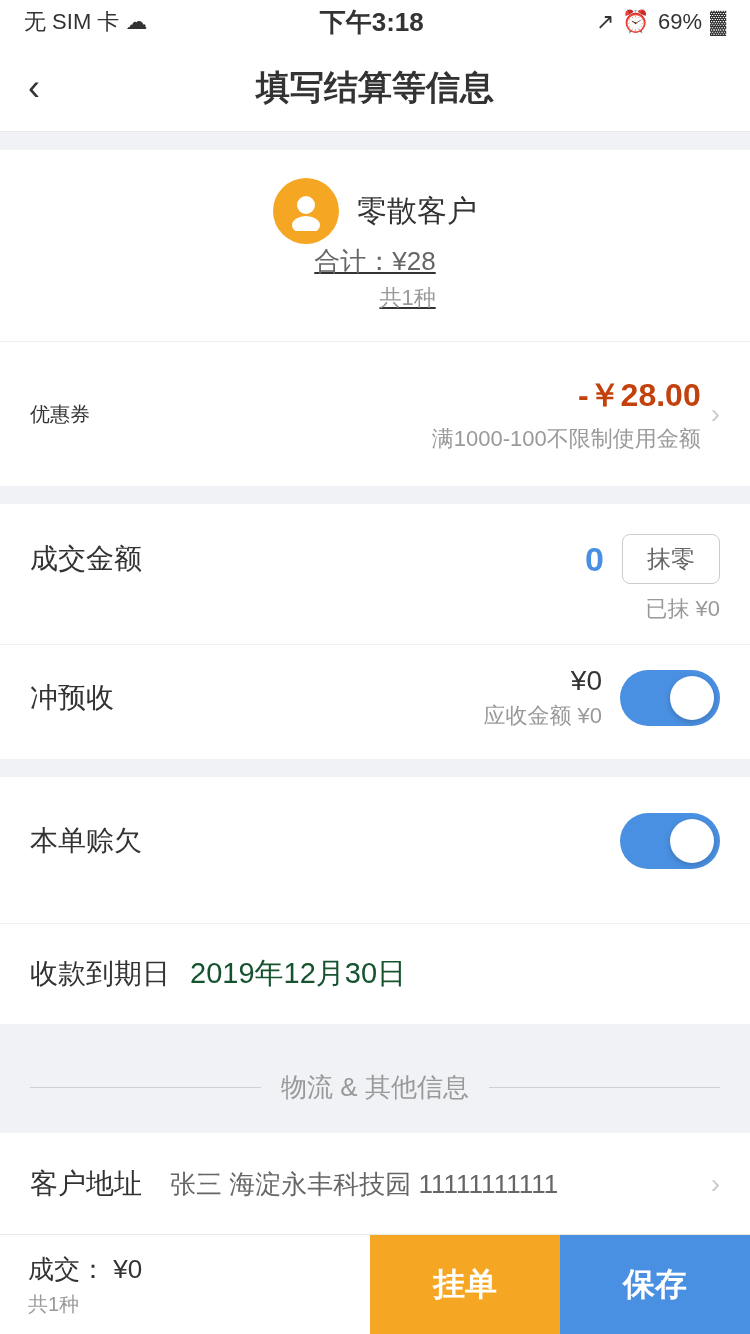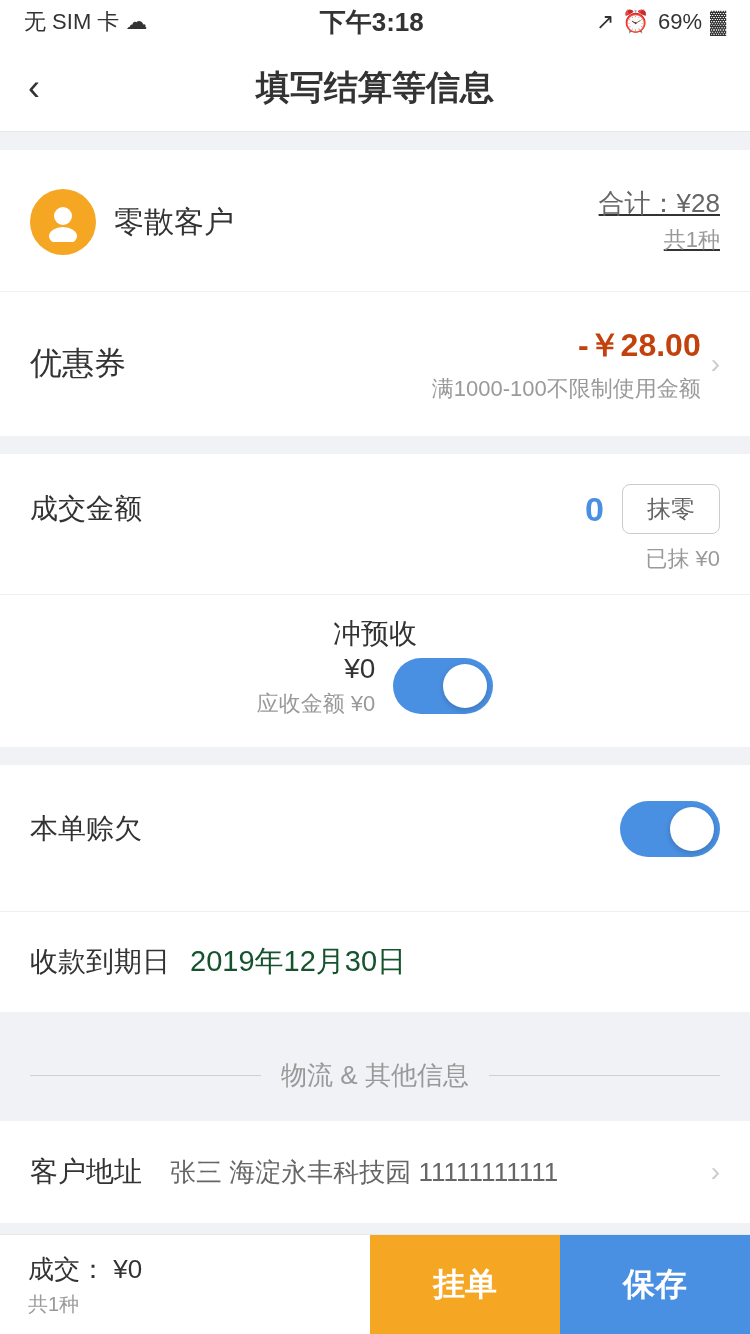--- a/index.html
+++ b/index.html
@@ -56,24 +56,25 @@
 
     
     .section {
       background: #fff;
       margin-bottom: 18px;
     }
 
     
     .customer-row {
       display: flex;
-      align-items: flex-end;
-      justify-content: space-between;
-      padding: 36px 30px;
-      background: #fff;
+      align-items: center;
+      justify-content: space-between;
+      padding: 28px 30px;
+      background: #fff;
+      flex-direction: column;
     }
     .customer-left { display: flex; align-items: center; gap: 18px; }
     .customer-avatar {
       width: 66px;
       height: 66px;
       border-radius: 50%;
       background: #f5a623;
       display: flex;
       align-items: center;
       justify-content: center;
@@ -85,21 +86,21 @@
 
     
     .row-item {
       display: flex;
       align-items: center;
       justify-content: space-between;
       padding: 32px 30px;
       background: #fff;
       border-top: 1px solid #f0f0f0;
     }
-    .row-label { font-size: 32px; color: #333; }
+    .row-label { font-size: 20px; color: #333; }
     .row-right { display: flex; align-items: center; gap: 10px; }
     .coupon-info { text-align: right; }
     .coupon-discount { font-size: 32px; color: #c2410c; font-weight: 600; }
     .coupon-desc { font-size: 22px; color: #999; margin-top: 6px; }
     .chevron-icon { color: #ccc; font-size: 28px; }
 
     
     .deal-section {
       background: #fff;
       margin-bottom: 18px;
@@ -129,21 +130,20 @@
       color: #999;
     }
 
     
     .prepay-row {
       display: flex;
       align-items: center;
       justify-content: space-between;
       padding: 20px 30px 28px 30px;
       border-top: 1px solid #f0f0f0;
-      flex-direction: column;
     }
     .prepay-label { font-size: 28px; color: #333; }
     .prepay-right { display: flex; align-items: center; gap: 18px; }
     .prepay-info { text-align: right; }
     .prepay-amount { font-size: 28px; color: #333; }
     .prepay-receivable { font-size: 22px; color: #999; margin-top: 4px; }
 
     
     .toggle {
       width: 100px;

